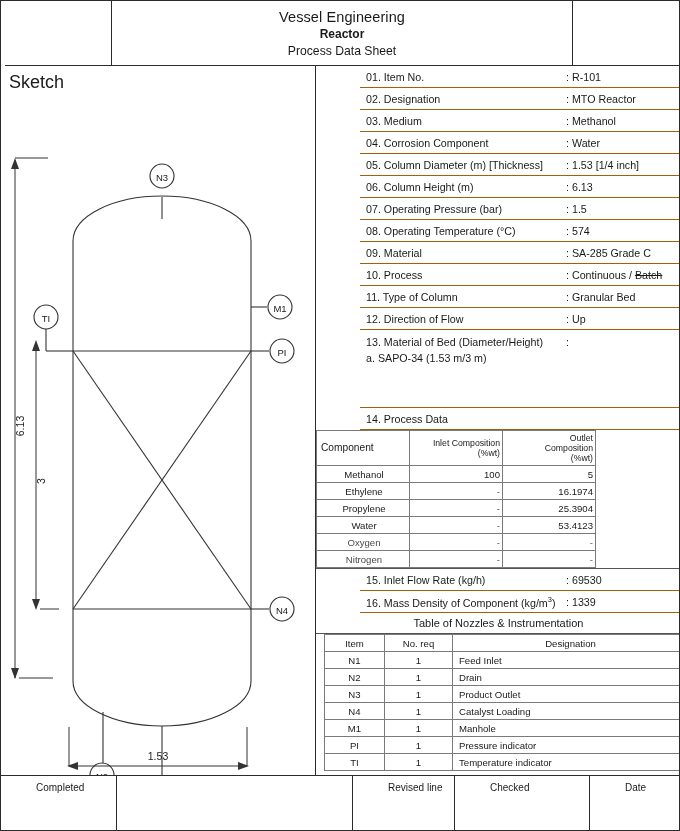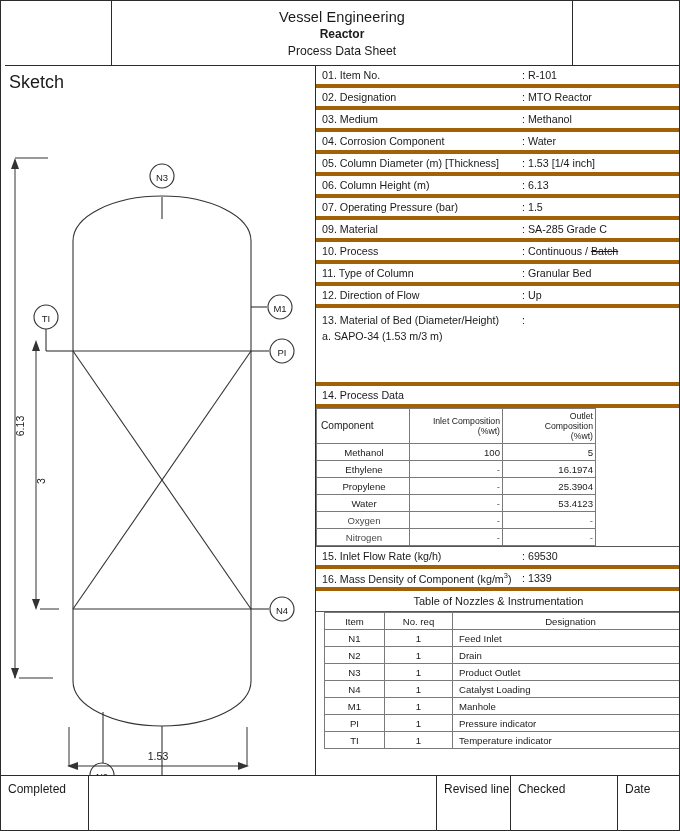--- a/index.html
+++ b/index.html
@@ -48,25 +48,26 @@
   .dim-txt{font-size:10.5px;fill:#1a1a1a;font-family:"Liberation Sans",sans-serif;}
   .noz-txt{font-size:9.5px;fill:#1a1a1a;font-family:"Liberation Sans",sans-serif;}
 
   
   #data{
     position:absolute;left:315px;top:65px;width:365px;height:709px;
     box-sizing:border-box;
   }
   .drow{
     box-sizing:border-box;
-    border-bottom:4px solid #a16207;
+    border-bottom:1px solid #a16207;
     display:flex;align-items:center;
     height:22px;
     font-size:10.7px;
     padding-left:6px;
+    margin-left:44px;
   }
   .drow .lbl{flex:0 0 auto;width:200px;}
   .drow .val{flex:1;}
   .strike{text-decoration:line-through;}
   .drow.tall{height:78px;align-items:flex-start;padding-top:5px;line-height:1.45;}
   .drow.tall .lbl{width:200px;}
   .sup{font-size:7.5px;vertical-align:super;}
 
   
   .comp-wrap{box-sizing:border-box;border-bottom:1px solid #555;}
@@ -100,21 +101,21 @@
   table.ntab td.hdes{text-align:center;}
 
   
   #footer{
     position:absolute;left:0;top:774px;width:680px;height:56px;
     box-sizing:border-box;border-top:1.5px solid #2b2b2b;
     display:flex;
   }
   #footer .fcell{
     box-sizing:border-box;border-right:1.5px solid #2b2b2b;
-    font-size:12px;padding:6px 0 16px 7px;
+    font-size:10px;padding:6px 0 16px 7px;margin-left:28px;
   }
   #footer .fcell:last-child{border-right:none;}
   .f-completed{width:88px;}
   .f-blank{flex:1;}
   .f-revised{width:74px;}
   .f-date{width:63px;}
   .f-checked{width:107px;}
 </style>
 </head>
 <body>
@@ -240,20 +241,24 @@
           <span class="lbl">05. Column Diameter (m) [Thickness]</span>
           <span class="val">: 1.53 [1/4 inch]</span>
         </div>
         <div class="drow">
           <span class="lbl">06. Column Height (m)</span>
           <span class="val">: 6.13</span>
         </div>
         <div class="drow">
           <span class="lbl">07. Operating Pressure (bar)</span>
           <span class="val">: 1.5</span>
+        </div>
+        <div class="drow">
+          <span class="lbl">08. Operating Temperature (°C)</span>
+          <span class="val">: 574</span>
         </div>
         <div class="drow">
           <span class="lbl">09. Material</span>
           <span class="val">: SA-285 Grade C</span>
         </div>
       </div>
 
     <div class="drow">
       <span class="lbl">10. Process</span>
       <span class="val"><span>: Continuous / </span><span class="strike">Batch</span></span>

